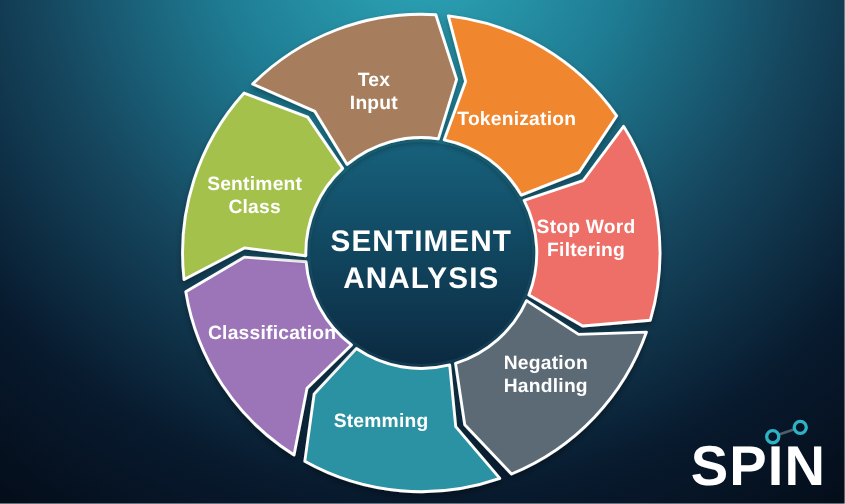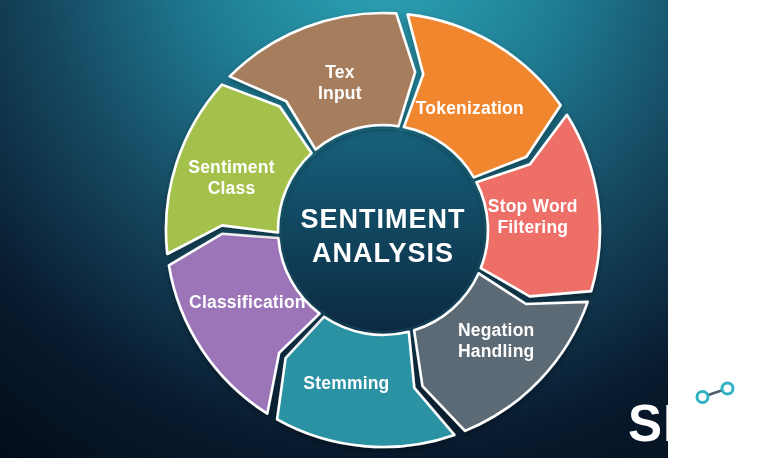--- a/index.html
+++ b/index.html
@@ -5,21 +5,21 @@
   html, body {
     margin: 0;
     padding: 0;
     width: 768px;
     height: 458px;
     overflow: hidden;
     font-family: "Liberation Sans", "DejaVu Sans", sans-serif;
   }
   .stage {
     position: relative;
-    width: 668px;
+    width: 768px;
     height: 458px;
     background: radial-gradient(circle 640px at 384px -60px,
       #2fabbc 0%, #1e7b92 30%, #15465e 55%, #081a2e 80%, #040d1a 100%);
   }
   svg { display: block; }
   .seg-label {
     font-weight: bold;
     font-size: 17.5px;
     fill: #ffffff;
     text-anchor: middle;

